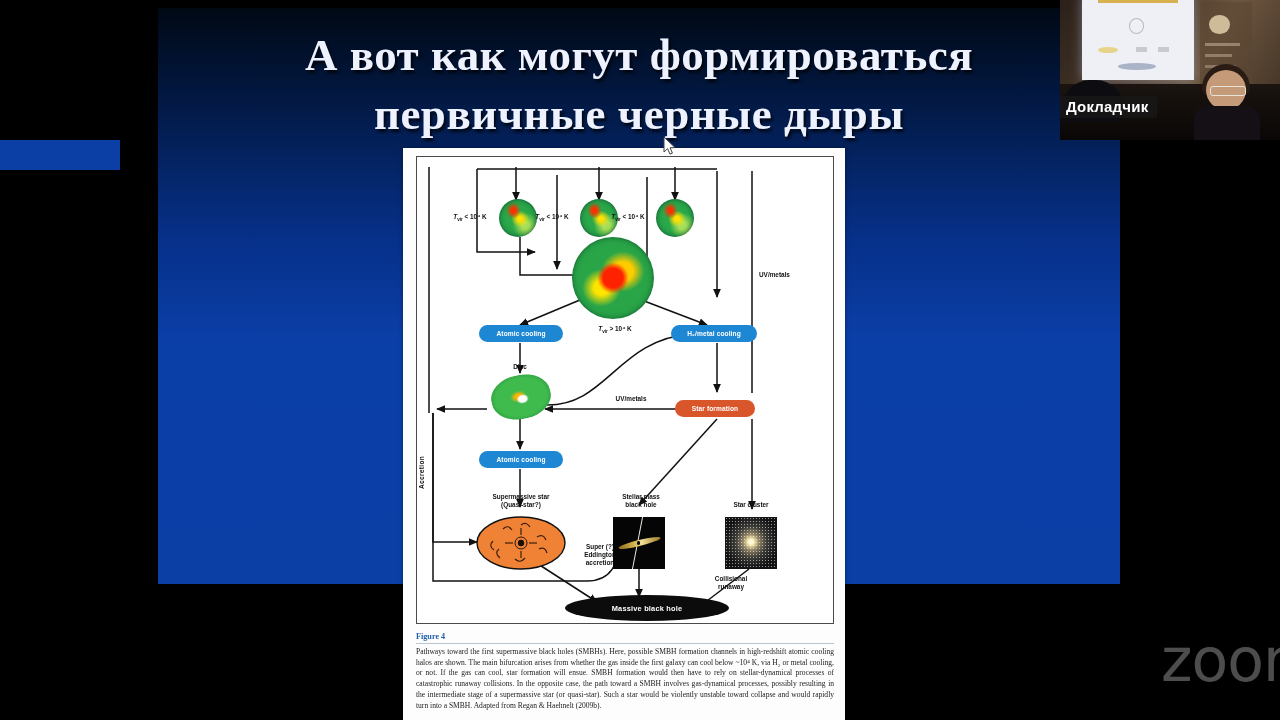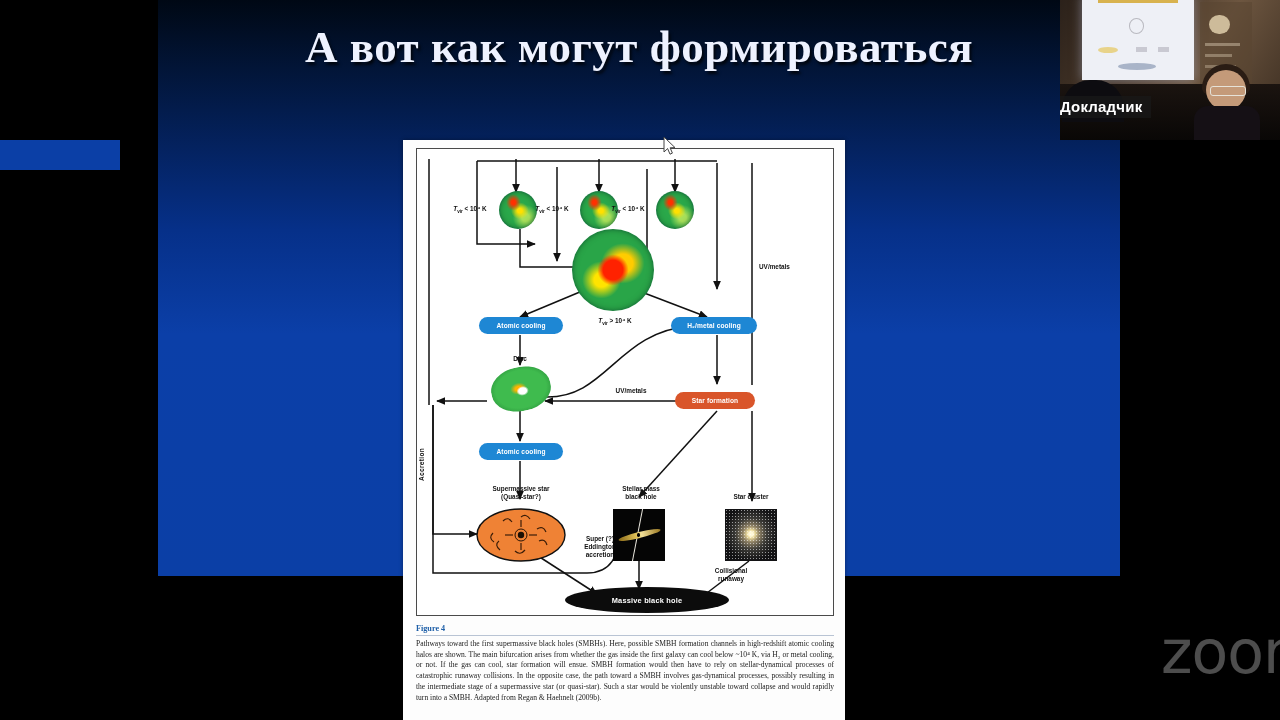--- a/index.html
+++ b/index.html
@@ -1,21 +1,21 @@
 <!DOCTYPE html>
 <html><head>
 <meta charset="utf-8">
 <style>
   html,body{margin:0;padding:0;background:#000;}
   body{width:1280px;height:720px;overflow:hidden;font-family:"Liberation Sans",sans-serif;}
 
   #screen{position:relative;width:1280px;height:720px;background:#000;overflow:hidden;}
 
   
-  #slide{position:absolute;left:158px;top:0;width:962px;height:576px;
+  #slide{position:absolute;left:158px;top:8px;width:962px;height:576px;
          background:linear-gradient(180deg,#000814 0%,#021538 12%,#063089 40%,#0b3fa8 58%,#0b3fa6 100%);}
 
   #slide-title{position:absolute;left:0;top:18px;width:962px;text-align:center;
         font-family:"Liberation Serif",serif;font-weight:700;color:#eef2ff;
         font-size:45px;line-height:1.3;letter-spacing:.5px;
         text-shadow:2px 3px 3px rgba(0,0,0,.75);}
   #slide-title .l2{display:block;}
 
   
   #figure-panel{position:absolute;left:245px;top:140px;width:442px;height:580px;
@@ -116,35 +116,36 @@
   #vt-side .l2{position:absolute;left:10%;top:58%;width:52%;height:3px;background:rgba(220,205,180,.4);}
   #vt-side .l3{position:absolute;left:10%;top:70%;width:60%;height:3px;background:rgba(220,205,180,.35);}
   #vt-desk{position:absolute;left:0;bottom:0;width:100%;height:56px;background:linear-gradient(180deg,#1b1410,#090706);}
   #vt-person{position:absolute;left:132px;bottom:0;width:78px;height:72px;}
   #vt-person .head{position:absolute;left:14px;top:2px;width:40px;height:40px;border-radius:50%;background:#c49a79;}
   #vt-person .hair{position:absolute;left:10px;top:-4px;width:48px;height:30px;border-radius:24px 24px 6px 6px;background:#2a1c14;}
   #vt-person .glass{position:absolute;left:18px;top:18px;width:34px;height:8px;border:1.2px solid #e6e2d8;border-radius:3px;}
   #vt-person .body{position:absolute;left:2px;top:38px;width:66px;height:36px;border-radius:14px 14px 0 0;background:#151015;}
   #vt-left-person{position:absolute;left:2px;bottom:18px;width:62px;height:42px;border-radius:28px 28px 0 0;background:#0d0c10;}
   #speaker-label{position:absolute;left:0;top:96px;background:rgba(25,25,25,.72);
-        color:#fff;font-size:15px;font-weight:700;padding:2px 9px 3px 0;letter-spacing:.2px;}
+        color:#fff;font-size:15px;font-weight:700;padding:2px 9px 3px 6px;letter-spacing:.2px;}
   #vt-bluestrip{position:absolute;left:0;top:140px;width:120px;height:30px;background:#0b3fa6;}
 
   
   #cursor{position:absolute;left:663px;top:136px;width:14px;height:20px;}
 </style>
 </head>
 <body>
 
 <div id="screen">
 
   <div id="slide">
 
     <div id="slide-title">
       <span>А вот как могут формироваться</span>
+      <span class="l2">первичные черные дыры</span>
     </div>
 
     <div id="figure-panel">
 
       <div id="diagram-box" class="flow">
 
         <svg width="416" height="466">
           <defs>
             <marker id="ah" markerWidth="7" markerHeight="7" refX="5.4" refY="2.6" orient="auto">
               <path d="M0,0 L6,2.6 L0,5.2 z" fill="#111"></path>

